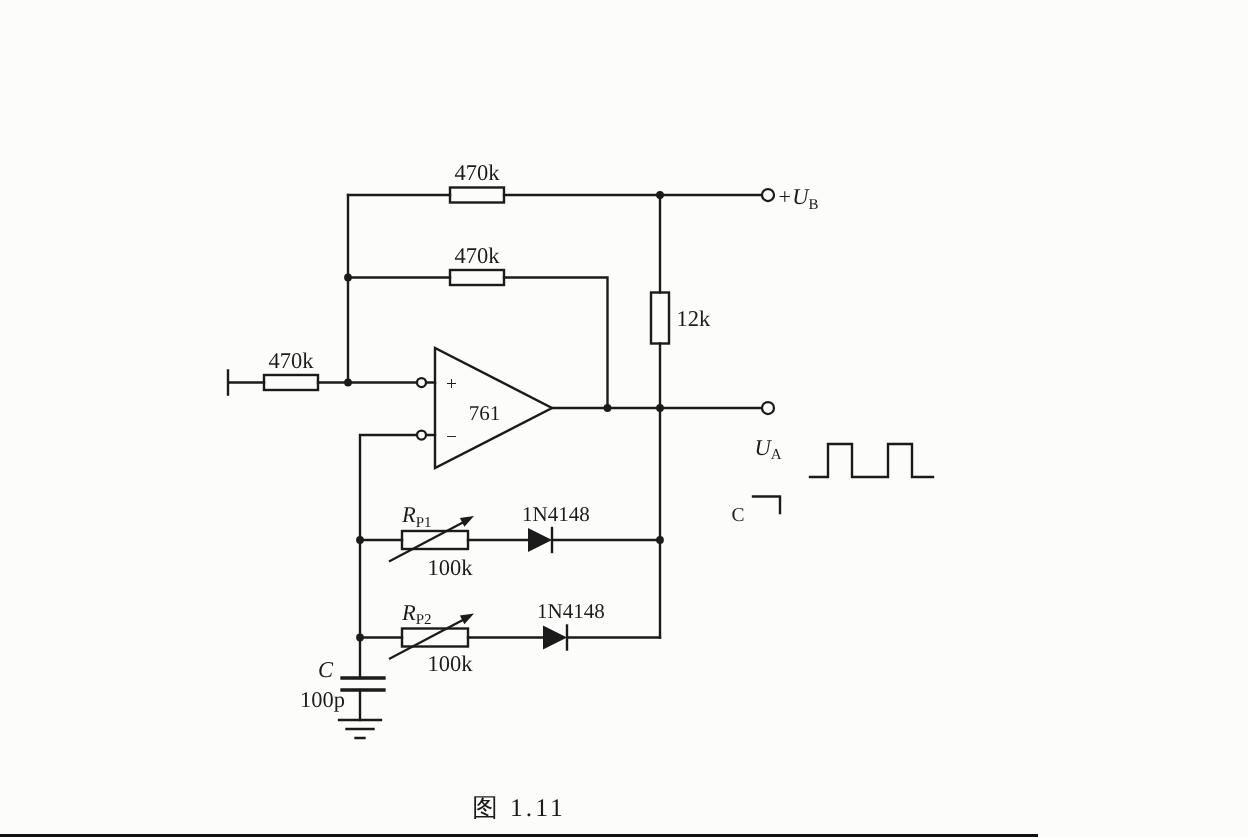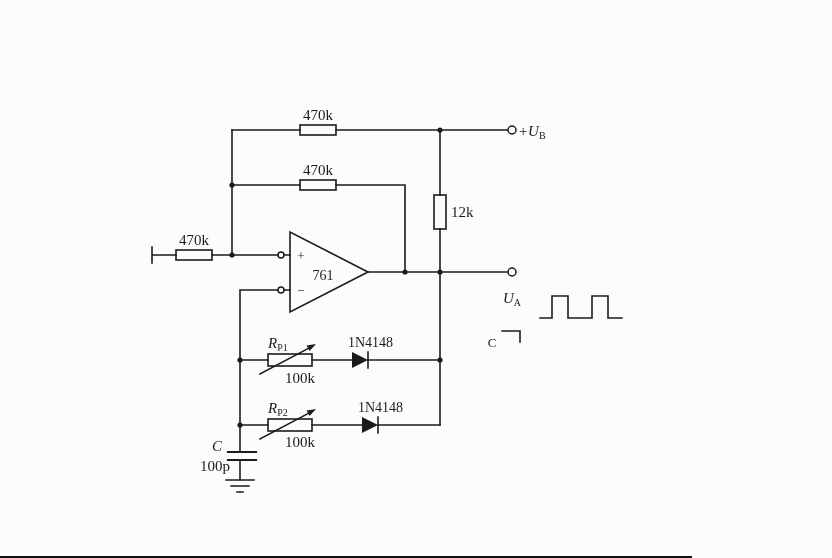--- a/index.html
+++ b/index.html
@@ -120,15 +120,16 @@
     <text x="358" y="412" style="font-size:14px">1N4148</text>
 
     <text class="it" x="222" y="451" text-anchor="end">C</text>
     <text x="230" y="471" text-anchor="end">100p</text>
 
     <text x="503" y="303"><tspan class="it">U</tspan><tspan class="sub" dy="3">A</tspan></text>
     <text class="small" x="492" y="347" text-anchor="middle">C</text>
   </svg>
 
 
+  <div class="caption">图 1.11</div>
 
   <div class="bottom-rule"></div>
 </div>
 
 </body></html>

